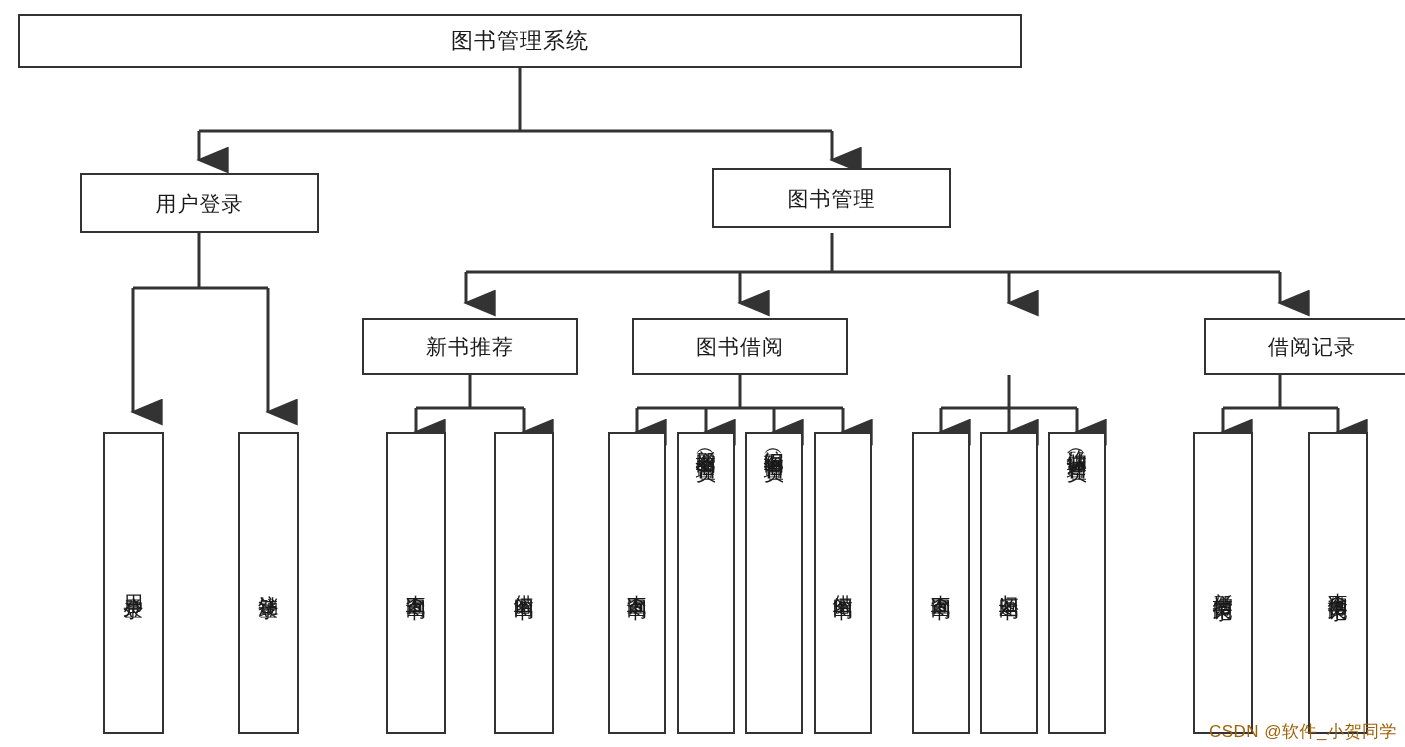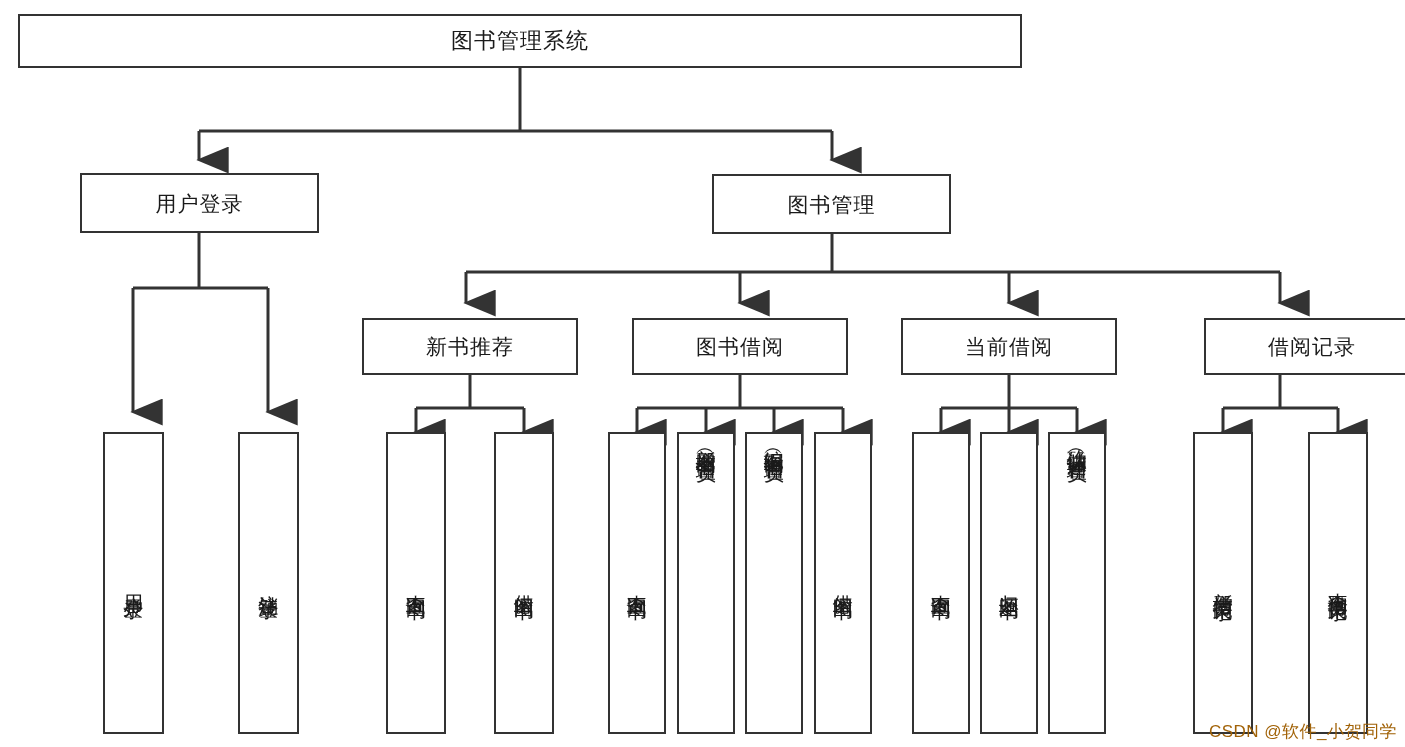--- a/index.html
+++ b/index.html
@@ -116,35 +116,32 @@
   </svg>
 
   <div class="node h root" style="left:18px;top:14px;width:1004px;height:54px;">
     <span>图书管理系统</span>
   </div>
 
   <div class="node h" style="left:80px;top:173px;width:239px;height:60px;">
     <span>用户登录</span>
   </div>
 
-  <div class="node h" style="left:712px;top:174px;width:239px;height:60px;">
+  <div class="node h" style="left:712px;top:168px;width:239px;height:60px;">
     <span>图书管理</span>
   </div>
 
   <div class="node h" style="left:632px;top:318px;width:216px;height:57px;">
     <span>图书借阅</span>
   </div>
 
   <div class="node h" style="left:362px;top:318px;width:216px;height:57px;">
     <span>新书推荐</span>
   </div>
 
-  <div class="node h" style="left:901px;top:318px;width:216px;height:57px;">
-    <span>当前借阅</span>
-  </div>
 
   <div class="node h" style="left:1172px;top:318px;width:216px;height:57px;margin-left:32px;">
     <span>借阅记录</span>
   </div>
 
   <div class="node v" style="left:103px;top:432px;width:61px;height:302px;">
     <span class="vtext center">用户登录</span>
   </div>
   <div class="node v" style="left:238px;top:432px;width:61px;height:302px;">
     <span class="vtext center">注销登录</span>

